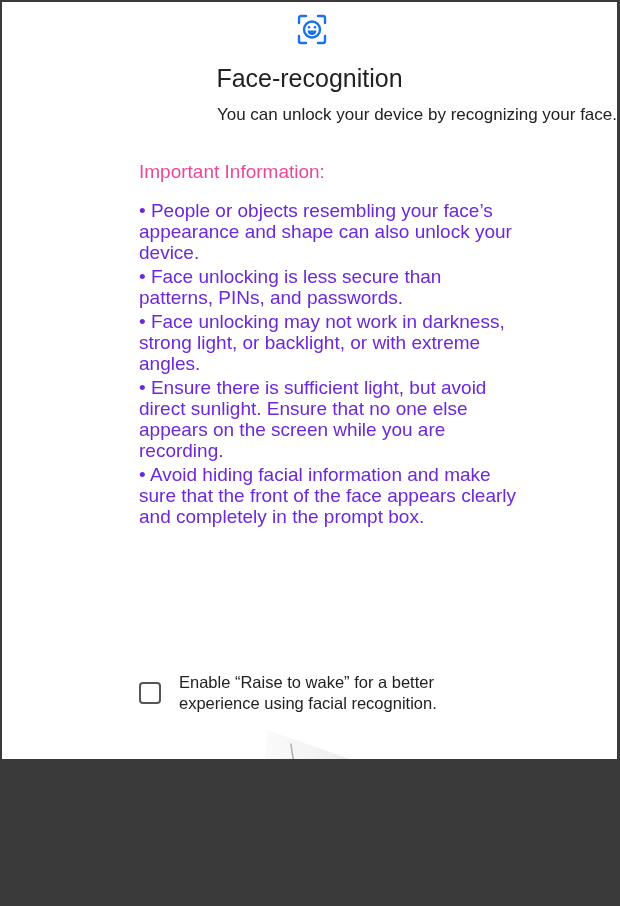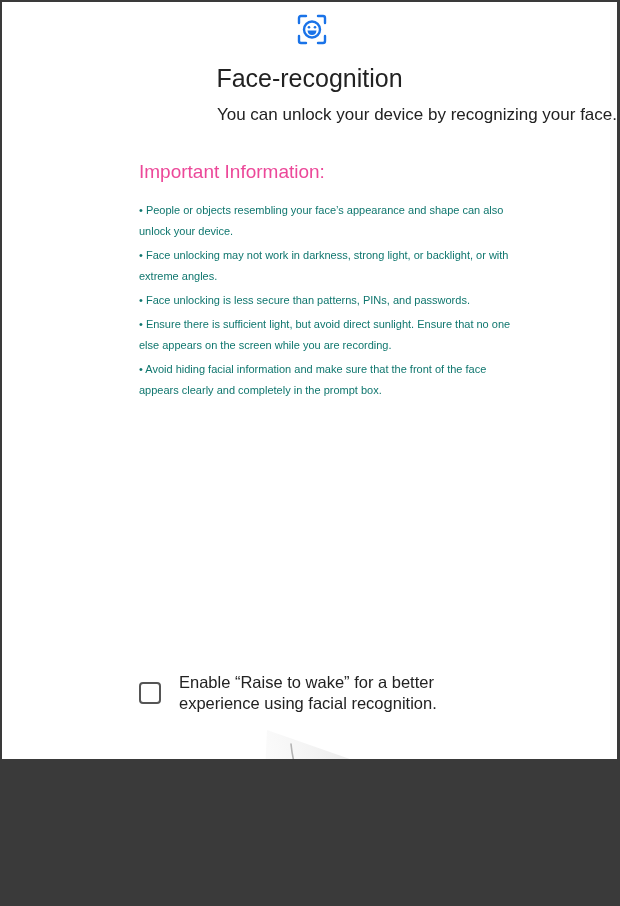--- a/index.html
+++ b/index.html
@@ -23,21 +23,21 @@
     .subtitle {
       position: absolute; left: 0; width: 100%; top: 103px;
       text-align: right; font-size: 17px; color: #222222;
     }
     .info-heading {
       position: absolute; left: 137px; top: 159px;
       font-size: 19px; color: #ec4899; text-align: right;
     }
     .bullets {
       position: absolute; left: 137px; top: 198px; width: 380px;
-      font-size: 11px; line-height: 21px; color: #0f766e;
+      font-size: 19px; line-height: 21px; color: #6d28d9;
     }
     .bullet { margin-bottom: 3px; }
     .checkbox-row {
       position: absolute; left: 137px; top: 670px; width: 380px; display: flex; align-items: center;
     }
     .checkbox {
       width: 22px; height: 22px; border: 2px solid #555555; border-radius: 4px;
       background: #fff; flex: 0 0 auto; margin-right: 18px; margin-top: 0px;
     }
     .checkbox-label {
@@ -76,22 +76,22 @@
       <path d="M10.5 16.5 H19.5 Q19 21 15 21 Q11 21 10.5 16.5 Z" fill="#1a73e8"></path>
     </svg>
 
     <div class="title">Face-recognition</div>
     <div class="subtitle">You can unlock your device by recognizing your face.</div>
 
     <div class="info-heading">Important Information:</div>
 
     <div class="bullets">
       <div class="bullet">• People or objects resembling your face’s appearance and shape can also unlock your device.</div>
+      <div class="bullet">• Face unlocking is less secure than patterns, PINs, and passwords.</div>
       <div class="bullet">• Face unlocking may not work in darkness, strong light, or backlight, or with extreme angles.</div>
-      <div class="bullet">• Face unlocking is less secure than patterns, PINs, and passwords.</div>
       <div class="bullet">• Ensure there is sufficient light, but avoid direct sunlight. Ensure that no one else appears on the screen while you are recording.</div>
       <div class="bullet">• Avoid hiding facial information and make sure that the front of the face appears clearly and completely in the prompt box.</div>
     </div>
 
     <div class="checkbox-row">
       <div class="checkbox"></div>
       <div class="checkbox-label">Enable “Raise to wake” for a better experience using facial recognition.</div>
     </div>
 
     <svg class="illustration" viewBox="0 0 200 115">

